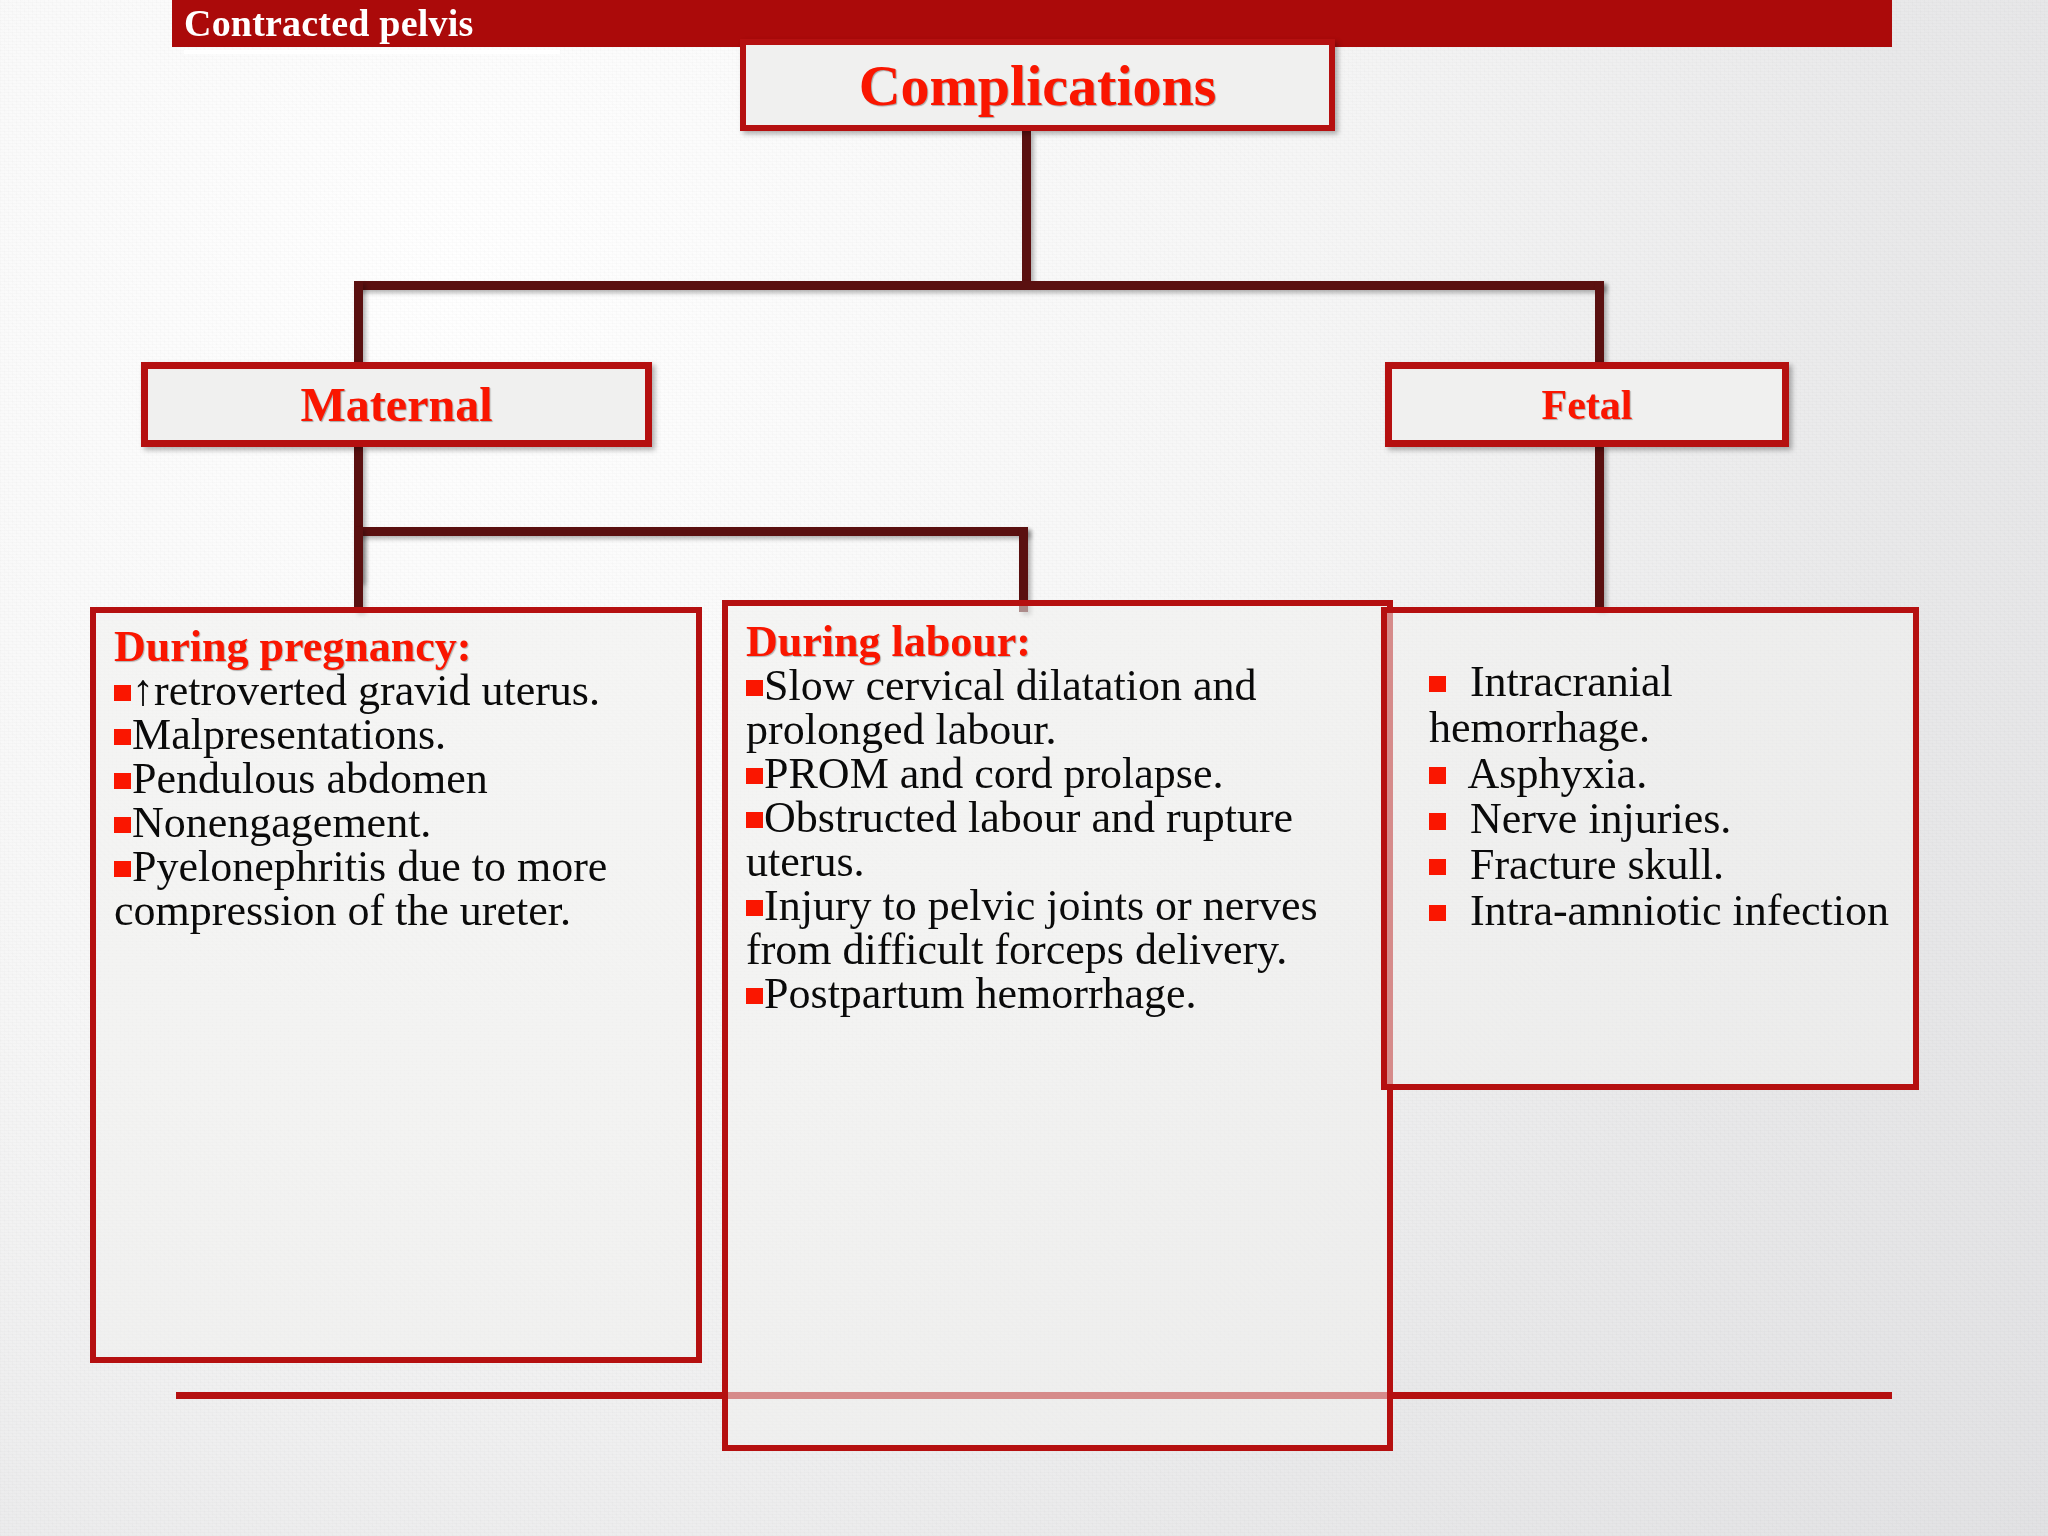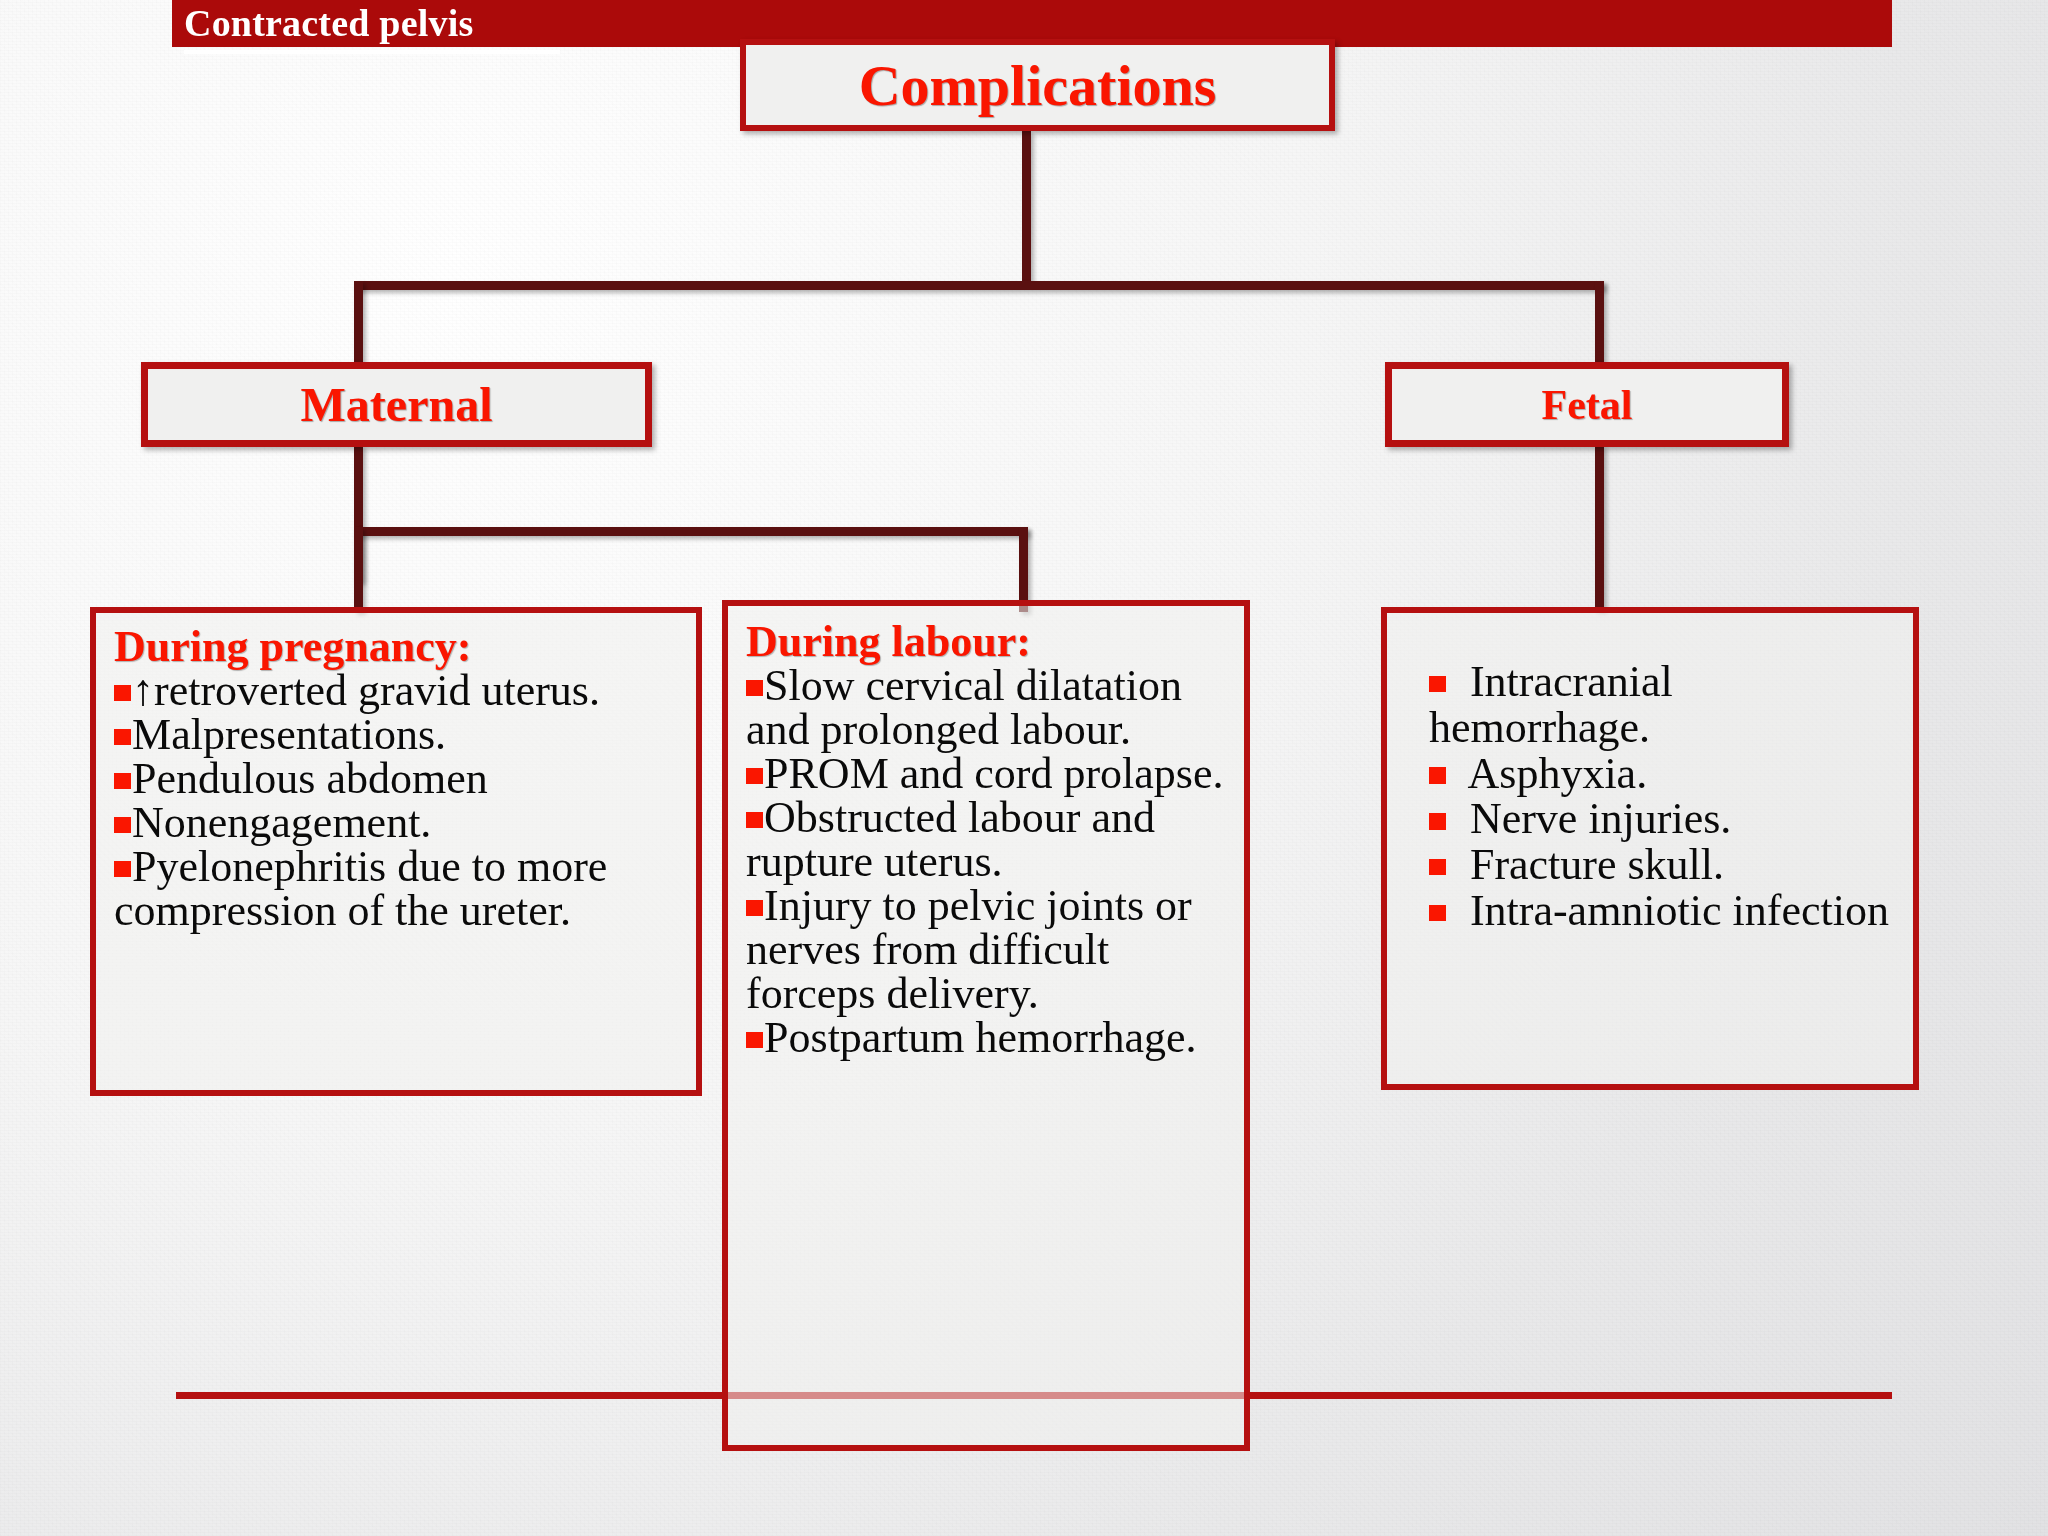--- a/index.html
+++ b/index.html
@@ -153,22 +153,22 @@
   .bullet-sq {
     display: inline-block;
     width: .38em;
     height: .38em;
     background: #fa1600;
     vertical-align: .08em;
     margin-right: .03em;
   }
   .bullet-sq.spaced { margin-right: .30em; }
 
-  #box-pregnancy  { left: 90px;  top: 607px; width: 612px;  height: 489px; }
-  #box-labour     { left: 722px; top: 600px; width: 528px;  height: 851px; }
+  #box-pregnancy  { left: 90px;  top: 607px; width: 612px;  height: 756px; }
+  #box-labour     { left: 722px; top: 600px; width: 671px;  height: 851px; }
   #box-fetal      { left: 1381px; top: 607px; width: 538px; height: 483px; }
 
   #box-fetal .content-inner { padding-left: 42px; padding-top: 46px; line-height: 1.04; }
   #box-labour .content-inner { padding-top: 14px; }
 
   
   #bottom-rule {
     position: absolute;
     left: 176px;
     top: 1392px;

